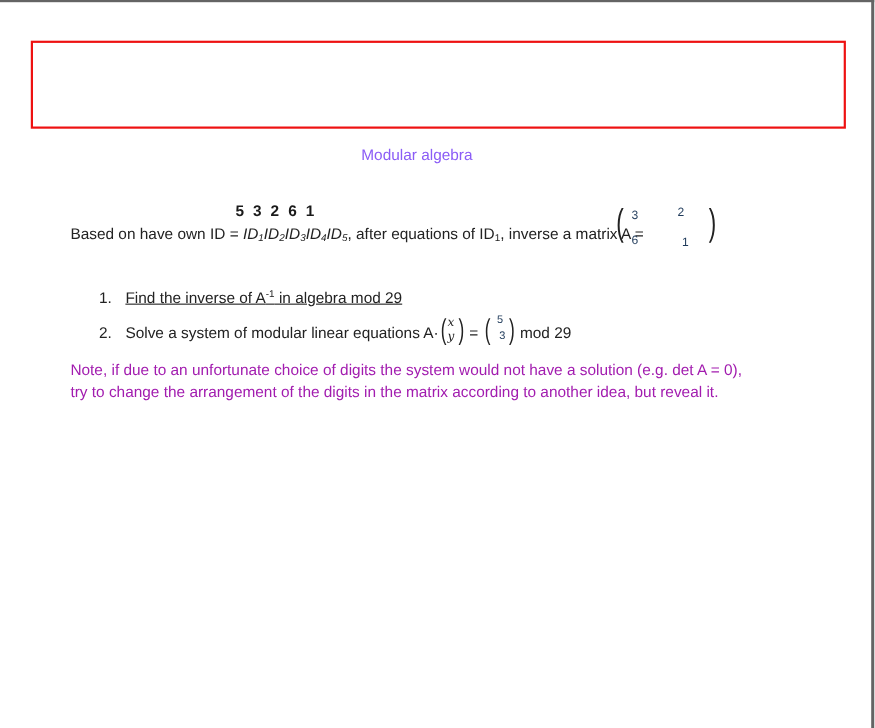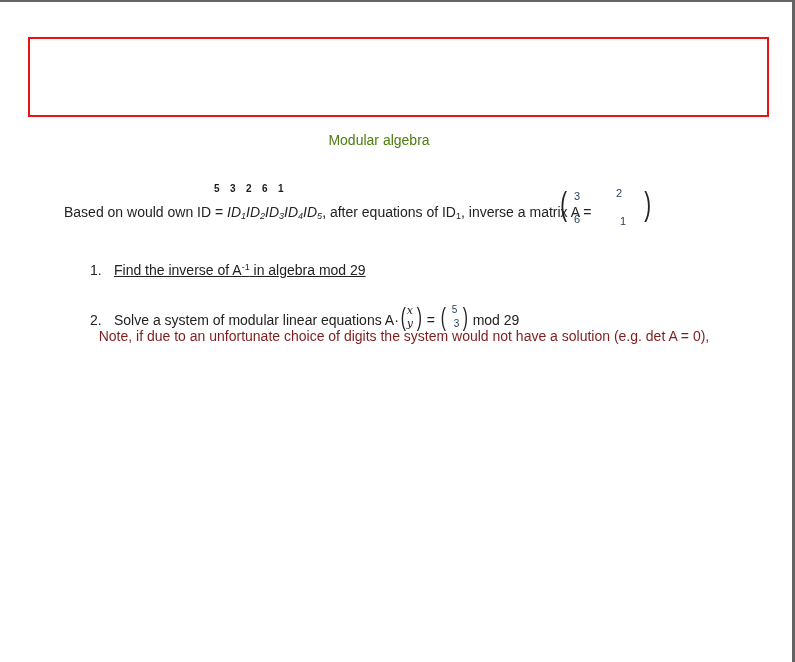--- a/index.html
+++ b/index.html
@@ -10,24 +10,24 @@
       color: #111;
     }
     .frame-top { position: absolute; left: 0; top: 0; width: 795px; height: 2px; background: #646464; }
     .frame-right { position: absolute; left: 792px; top: 0; width: 3px; height: 662px; background: #646464; }
     .redact-box {
       position: absolute; left: 28px; top: 37px; width: 737px; height: 76px;
       border: 2px solid #ee1111; box-sizing: content-box;
     }
     .title {
       position: absolute; left: 0; width: 758px; top: 132px; text-align: center;
-      font-size: 14px; color: #4d7c0f;
+      font-size: 14px; color: #8b5cf6;
     }
     .id-digits {
-      position: absolute; left: 214px; top: 183px; font-size: 10px; font-weight: bold; color: #1a1a1a;
+      position: absolute; left: 214px; top: 183px; font-size: 14px; font-weight: bold; color: #1a1a1a;
       letter-spacing: 0px;
     }
     .id-digits span { display: inline-block; width: 16px; text-align: left; }
     .line1 {
       position: absolute; left: 64px; top: 204px; font-size: 14px; color: #222; white-space: nowrap;
     }
     .line1 i { font-style: italic; }
     .line1 sub { font-size: 9px; vertical-align: -2px; }
     .matrix {
       position: absolute; left: 558px; top: 190px; width: 100px; height: 40px;
@@ -40,53 +40,54 @@
     .list .num { display: inline-block; width: 24px; }
     .list sup { font-size: 9px; vertical-align: 5px; }
     .vec-xy { display: inline-block; position: relative; width: 24px; height: 26px; vertical-align: -9px; }
     .vec-xy .p { position: absolute; top: -6px; font-size: 26px; transform: scaleX(0.6); }
     .vec-xy .x { position: absolute; left: 8px; top: -4px; font-family: "DejaVu Serif", serif; font-style: italic; font-size: 11px; }
     .vec-xy .y { position: absolute; left: 8px; top: 9px; font-family: "DejaVu Serif", serif; font-style: italic; font-size: 11px; }
     .vec-rhs { display: inline-block; position: relative; width: 30px; height: 26px; vertical-align: -9px; }
     .vec-rhs .p { position: absolute; top: -6px; font-size: 26px; transform: scaleX(0.6); }
     .vec-rhs .v { position: absolute; font-size: 10px; color: #1f3a5a; }
     .note {
-      position: absolute; left: 64px; top: 326px; width: 680px; font-size: 14px; color: #7f1d1d; line-height: 20px; text-align: center;
+      position: absolute; left: 64px; top: 326px; width: 680px; font-size: 14px; color: #a21caf; line-height: 20px;
     }
   </style>
 </head>
 <body>
 
 <div class="frame-top"></div>
 <div class="frame-right"></div>
 
 <div class="redact-box"></div>
 
 <div class="title">Modular algebra</div>
 
 <div class="id-digits">
   <span>5</span><span>3</span><span>2</span><span>6</span><span>1</span>
 </div>
 
 <div class="line1">
-  <span>Based on would own ID = </span><i><span>ID</span><sub>1</sub><span>ID</span><sub>2</sub><span>ID</span><sub>3</sub><span>ID</span><sub>4</sub><span>ID</span><sub>5</sub></i><span>, after equations of ID</span><sub>1</sub><span>, inverse a matrix A =</span>
+  <span>Based on have own ID = </span><i><span>ID</span><sub>1</sub><span>ID</span><sub>2</sub><span>ID</span><sub>3</sub><span>ID</span><sub>4</sub><span>ID</span><sub>5</sub></i><span>, after equations of ID</span><sub>1</sub><span>, inverse a matrix A =</span>
 </div>
 
 <div class="matrix">
   <span class="paren l">(</span>
   <span class="m-el" style="left:16px; top:0px;">3</span>
   <span class="m-el" style="left:58px; top:-3px;">2</span>
   <span class="m-el" style="left:16px; top:23px;">6</span>
   <span class="m-el" style="left:62px; top:25px;">1</span>
   <span class="paren r">)</span>
 </div>
 
 <div class="list" style="top:262px;text-decoration:underline;">
   <span class="num">1.</span><span>Find the inverse of A</span><sup>-1</sup><span> in algebra mod 29</span>
 </div>
 
-<div class="list" style="top:308px;">
+<div class="list" style="top:290px;">
   <span class="num">2.</span><span>Solve a system of modular linear equations A·</span><span class="vec-xy"><span class="p" style="left:0;">(</span><span class="x">x</span><span class="y">y</span><span class="p" style="left:16px;">)</span></span><span> = </span><span class="vec-rhs"><span class="p" style="left:0;">(</span><span class="v" style="left:13px; top:-4px;">5</span><span class="v" style="left:15px; top:10px;">3</span><span class="p" style="left:22px;">)</span></span><span> mod 29</span>
 </div>
 
 <div class="note">
   <div>Note, if due to an unfortunate choice of digits the system would not have a solution (e.g. det A = 0),</div>
+  <div>try to change the arrangement of the digits in the matrix according to another idea, but reveal it.</div>
 </div>
 
 </body></html>

